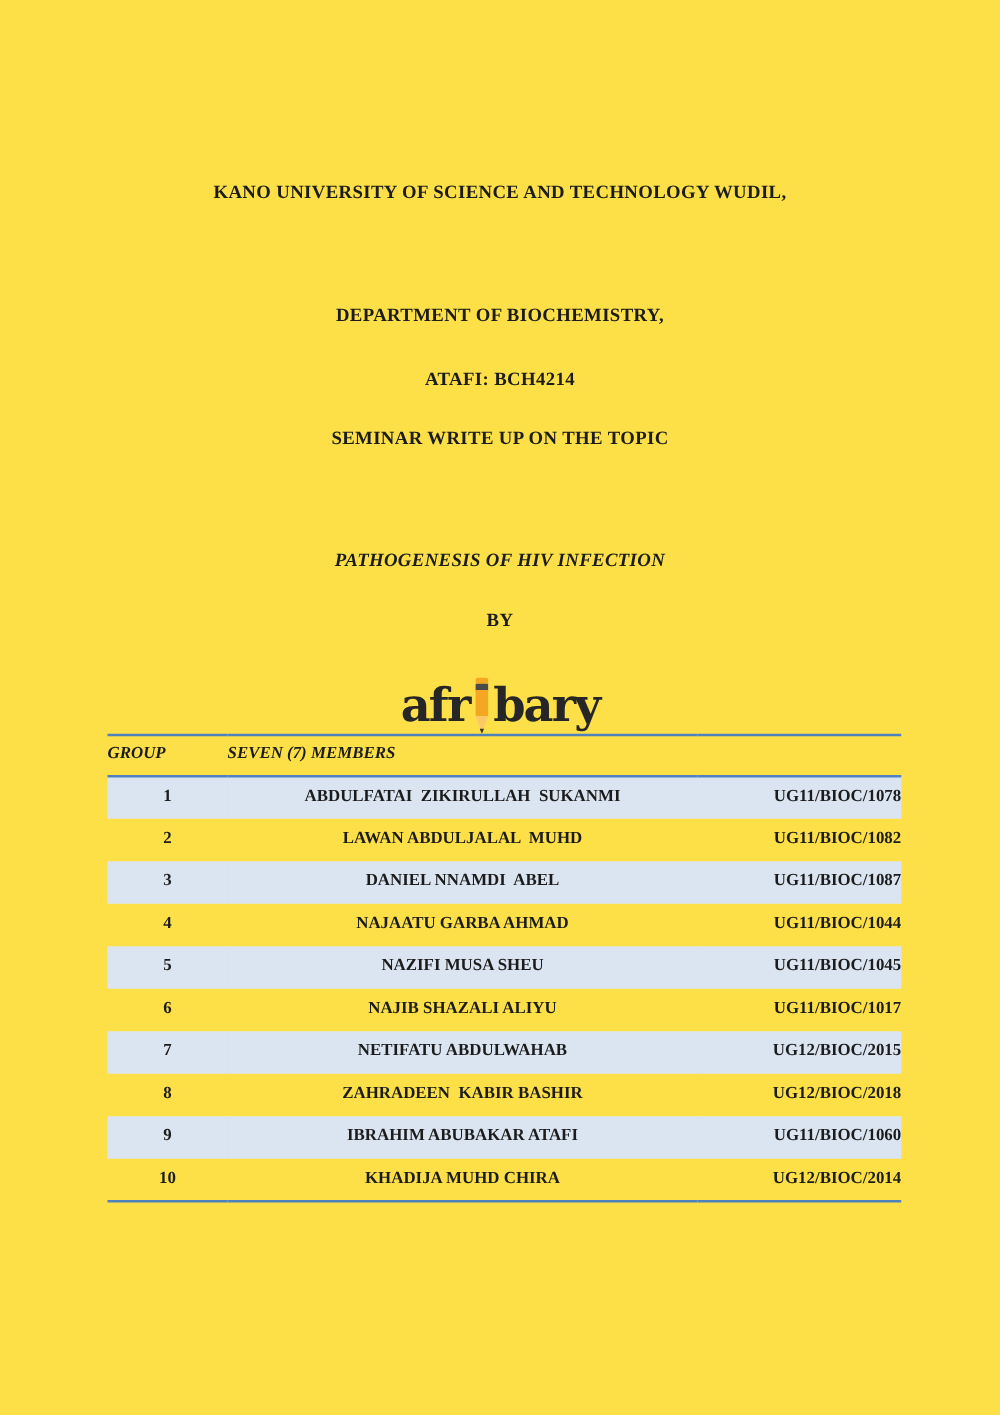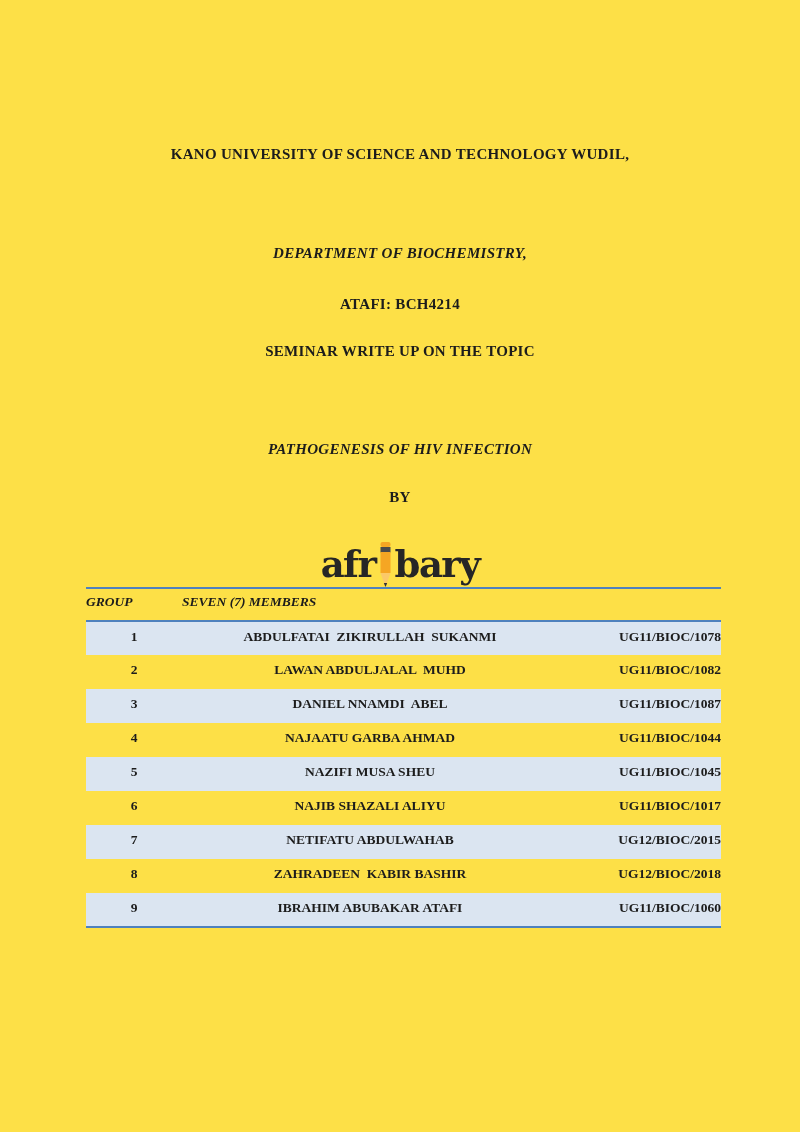--- a/index.html
+++ b/index.html
@@ -90,21 +90,21 @@
   .members-table td.t-name { text-align: center; white-space: pre; }
   .members-table td.t-id { text-align: right; white-space: pre; }
 </style>
 </head>
 <body>
 
 <div class="page">
 
   <div class="doc-line" style="top:146px;">KANO UNIVERSITY OF SCIENCE AND TECHNOLOGY WUDIL,</div>
 
-  <div class="doc-line" style="top:245px;font-style:italic;">DEPARTMENT OF BIOCHEMISTRY,</div>
+  <div class="doc-line" style="top:245px;">DEPARTMENT OF BIOCHEMISTRY,</div>
 
   <div class="doc-line" style="top:296px;">ATAFI: BCH4214</div>
 
   <div class="doc-line" style="top:343px;">SEMINAR WRITE UP ON THE TOPIC</div>
 
   <div class="doc-line italic" style="top:441px;">PATHOGENESIS OF HIV INFECTION</div>
 
   <div class="doc-line" style="top:489px;">BY</div>
 
   <div class="logo">
@@ -180,16 +180,21 @@
       <td class="t-name">ZAHRADEEN  KABIR BASHIR</td>
       <td class="t-id">UG12/BIOC/2018</td>
     </tr>
 
     <tr>
       <td class="t-num">9</td>
       <td class="t-name">IBRAHIM ABUBAKAR ATAFI</td>
       <td class="t-id">UG11/BIOC/1060</td>
     </tr>
 
+    <tr>
+      <td class="t-num">10</td>
+      <td class="t-name">KHADIJA MUHD CHIRA</td>
+      <td class="t-id">UG12/BIOC/2014</td>
+    </tr>
   </tbody>
   </table>
 
 </div>
 
 </body></html>

